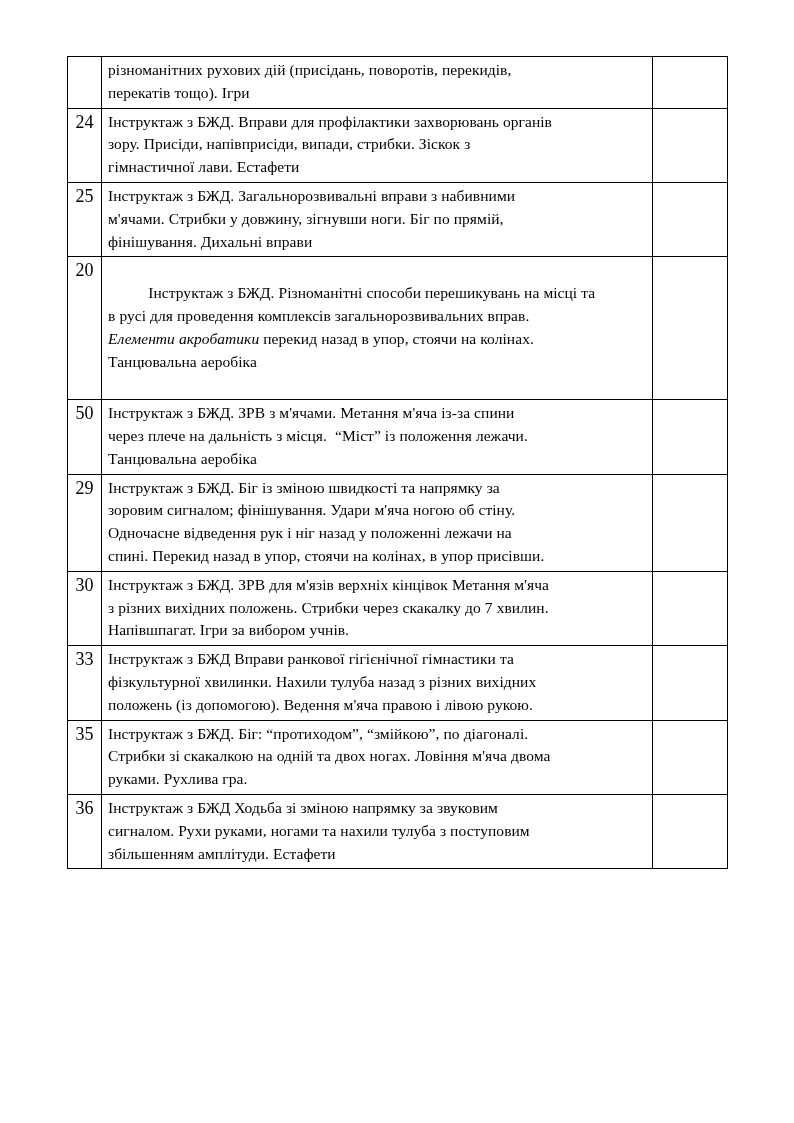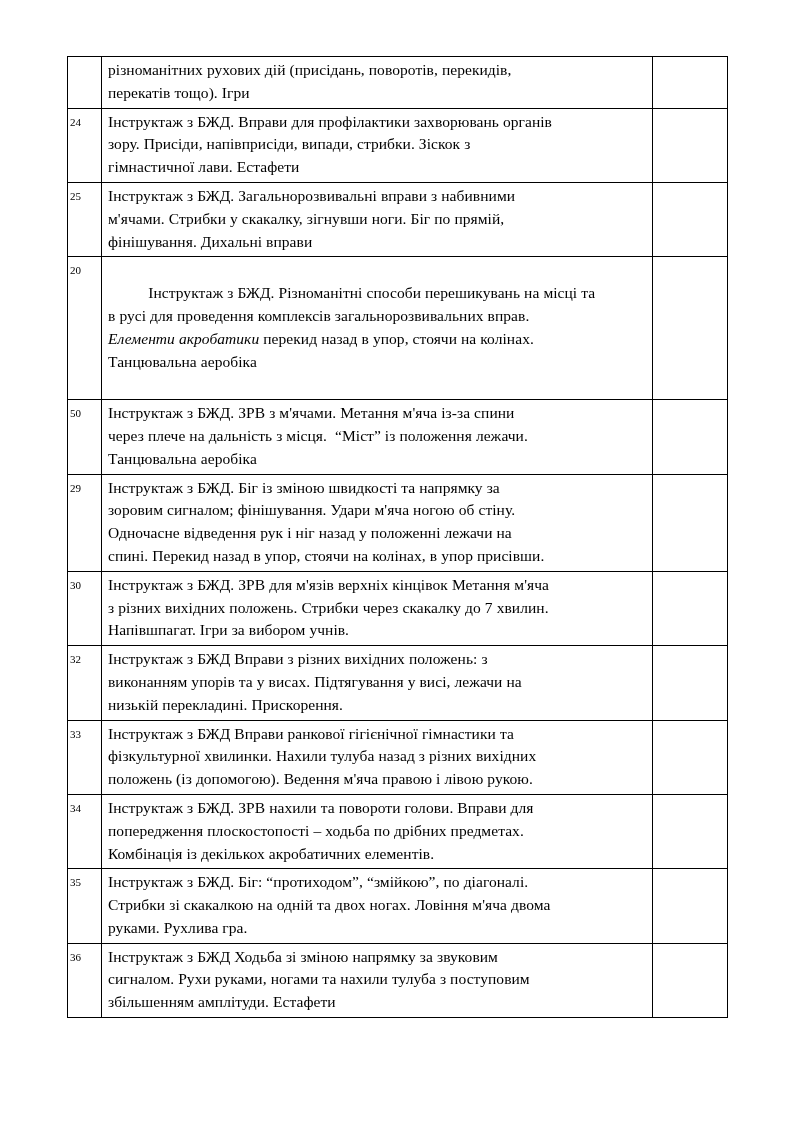--- a/index.html
+++ b/index.html
@@ -41,21 +41,22 @@
   .doc-table col.col-notes { width: 75px; }
 
   .doc-table td {
     border: 1px solid #000000;
     vertical-align: top;
     padding: 0;
     background: #ffffff;
   }
 
   td.cell-num {
-    font-size: 11px;
+    text-align: center;
+    font-size: 18px;
     line-height: 22.8px;
     padding: 2px 2px 3px 2px;
   }
 
   td.cell-body {
     font-size: 15.5px;
     line-height: 22.8px;
     padding: 2px 4px 3px 6px;
     text-align: left;
     white-space: pre-wrap;
@@ -102,21 +103,21 @@
         <td class="cell-num">24</td>
         <td class="cell-body">Інструктаж з БЖД. Вправи для профілактики захворювань органів
 зору. Присіди, напівприсіди, випади, стрибки. Зіскок з
 гімнастичної лави. Естафети</td>
         <td class="cell-notes"></td>
       </tr>
 
       <tr>
         <td class="cell-num">25</td>
         <td class="cell-body">Інструктаж з БЖД. Загальнорозвивальні вправи з набивними
-м'ячами. Стрибки у скакалку, зігнувши ноги. Біг по прямій,
+м'ячами. Стрибки у довжину, зігнувши ноги. Біг по прямій,
 фінішування. Дихальні вправи</td>
         <td class="cell-notes"></td>
       </tr>
 
       <tr>
         <td class="cell-num">20</td>
         <td class="cell-body">
           <span>Інструктаж з БЖД. Різноманітні способи перешикувань на місці та
 в русі для проведення комплексів загальнорозвивальних вправ.
 </span><em>Елементи акробатики</em><span> перекид назад в упор, стоячи на колінах.
@@ -145,43 +146,29 @@
 
       <tr>
         <td class="cell-num">30</td>
         <td class="cell-body">Інструктаж з БЖД. ЗРВ для м'язів верхніх кінцівок Метання м'яча
 з різних вихідних положень. Стрибки через скакалку до 7 хвилин.
 Напівшпагат. Ігри за вибором учнів.</td>
         <td class="cell-notes"></td>
       </tr>
 
 
-      <tr>
-        <td class="cell-num">32</td>
-        <td class="cell-body">Інструктаж з БЖД Вправи з різних вихідних положень: з
-виконанням упорів та у висах. Підтягування у висі, лежачи на
-низькій перекладині. Прискорення.</td>
-        <td class="cell-notes"></td>
-      </tr>
 
       <tr>
         <td class="cell-num">33</td>
         <td class="cell-body">Інструктаж з БЖД Вправи ранкової гігієнічної гімнастики та
 фізкультурної хвилинки. Нахили тулуба назад з різних вихідних
 положень (із допомогою). Ведення м'яча правою і лівою рукою.</td>
         <td class="cell-notes"></td>
       </tr>
 
-      <tr>
-        <td class="cell-num">34</td>
-        <td class="cell-body">Інструктаж з БЖД. ЗРВ нахили та повороти голови. Вправи для
-попередження плоскостопості – ходьба по дрібних предметах.
-Комбінація із декількох акробатичних елементів.</td>
-        <td class="cell-notes"></td>
-      </tr>
 
       <tr>
         <td class="cell-num">35</td>
         <td class="cell-body">Інструктаж з БЖД. Біг: “протиходом”, “змійкою”, по діагоналі.
 Стрибки зі скакалкою на одній та двох ногах. Ловіння м'яча двома
 руками. Рухлива гра.</td>
         <td class="cell-notes"></td>
       </tr>
 
       <tr>

